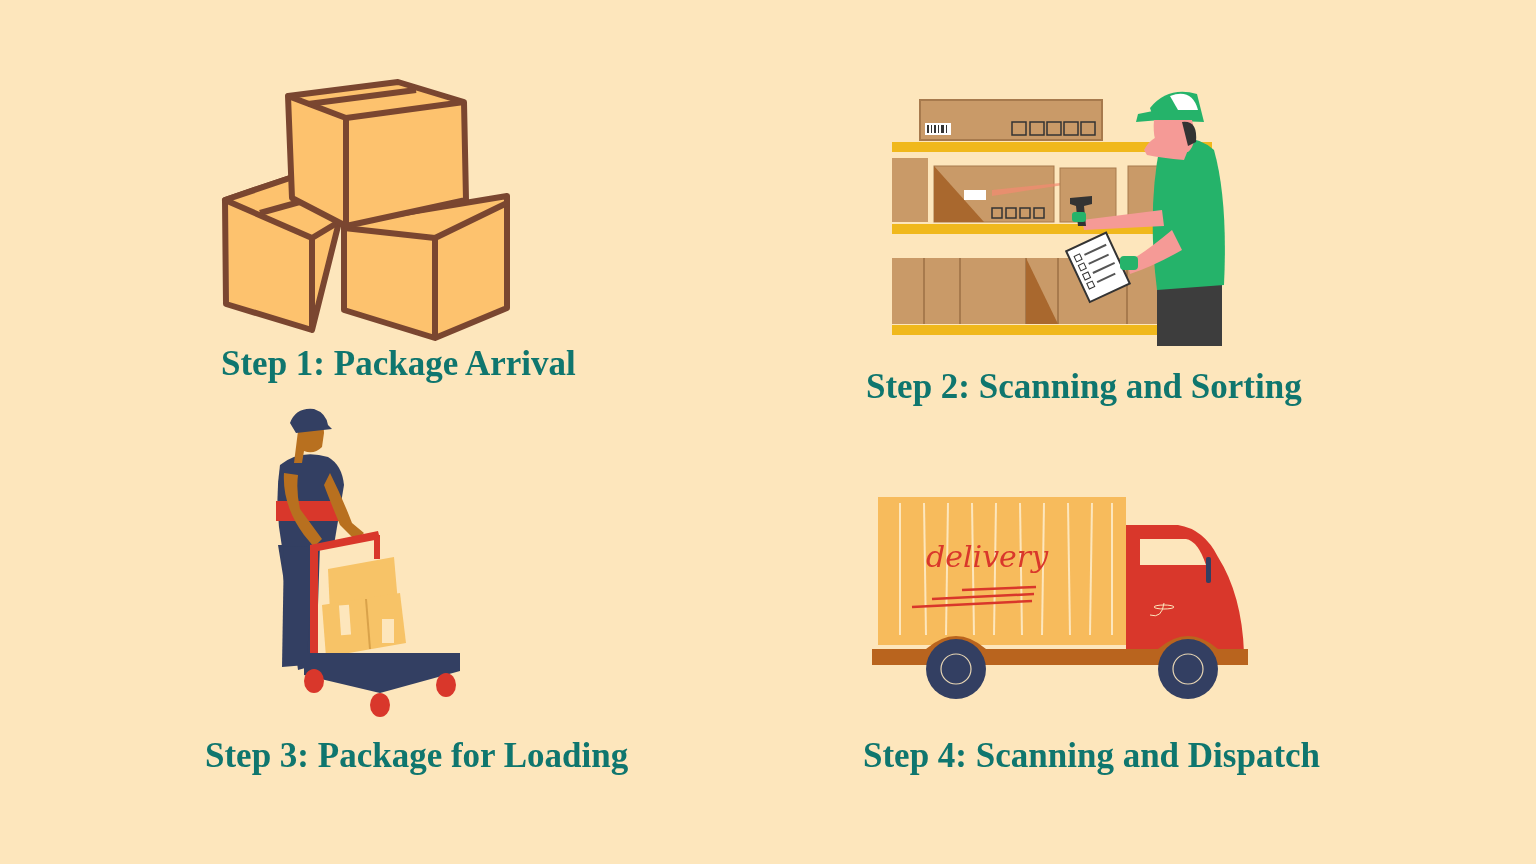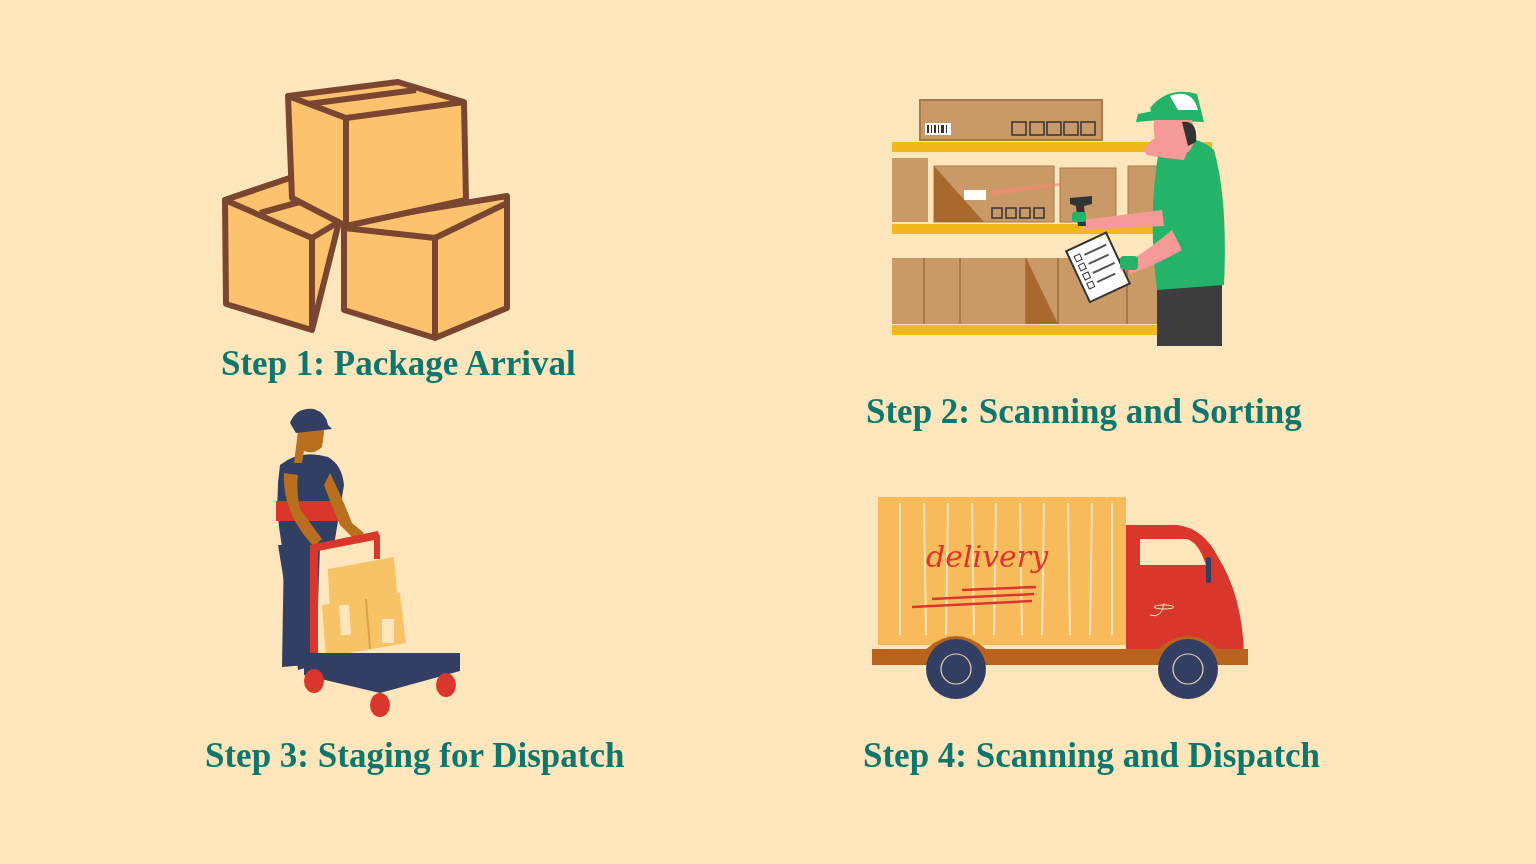--- a/index.html
+++ b/index.html
@@ -116,21 +116,21 @@
         </g>
       <g stroke="#555" stroke-width="2">
           <line x1="200" y1="171" x2="224" y2="171"></line>
           <line x1="200" y1="181" x2="222" y2="181"></line>
           <line x1="200" y1="191" x2="224" y2="191"></line>
           <line x1="200" y1="201" x2="220" y2="201"></line>
         </g>
     </g>
     <rect x="228" y="176" width="18" height="14" rx="4" fill="#25b36a"></rect>
   </svg>
-  <div class="caption" style="left:866px;top:392px">Step 2: Scanning and Sorting</div>
+  <div class="caption" style="left:866px;top:367px">Step 2: Scanning and Sorting</div>
 </div>
 
 <div class="panel">
   <svg style="left:270px;top:405px" width="200" height="315" viewBox="0 0 200 315">
 
     <path d="M8,140 L50,140 L46,260 L28,265 L26,250 Z" fill="#333f62"></path>
     <path d="M14,140 L46,140 L36,260 L12,262 Z" fill="#333f62"></path>
 
     <path d="M10,60 Q30,44 58,52 Q72,60 74,80 L64,140 L12,142 Q4,100 10,60 Z" fill="#333f62"></path>
     <rect x="6" y="96" width="66" height="20" fill="#d9372b"></rect>
@@ -150,21 +150,21 @@
     <line x1="96" y1="194" x2="100" y2="244" stroke="#d9a24a" stroke-width="2"></line>
     <rect x="70" y="200" width="10" height="30" fill="#fde6bc" transform="rotate(-4 75 215)"></rect>
     <rect x="112" y="214" width="12" height="24" fill="#fde6bc"></rect>
 
     <polygon points="34,248 190,248 190,266 110,288 34,270" fill="#333f62"></polygon>
 
     <ellipse cx="44" cy="276" rx="10" ry="12" fill="#d9372b"></ellipse>
     <ellipse cx="110" cy="300" rx="10" ry="12" fill="#d9372b"></ellipse>
     <ellipse cx="176" cy="280" rx="10" ry="12" fill="#d9372b"></ellipse>
   </svg>
-  <div class="caption" style="left:205px;top:736px">Step 3: Staging for Dispatch</div>
+  <div class="caption" style="left:205px;top:736px">Step 3: Package for Loading</div>
 </div>
 
 <div class="panel">
   <svg style="left:872px;top:495px" width="380" height="210" viewBox="0 0 380 210">
 
     <rect x="6" y="2" width="248" height="148" fill="#f7bb5c"></rect>
     <g stroke="#fde6bc" stroke-width="2">
       <line x1="28" y1="8" x2="28" y2="140"></line>
         <line x1="52" y1="8" x2="54" y2="140"></line>
         <line x1="76" y1="8" x2="74" y2="140"></line>

